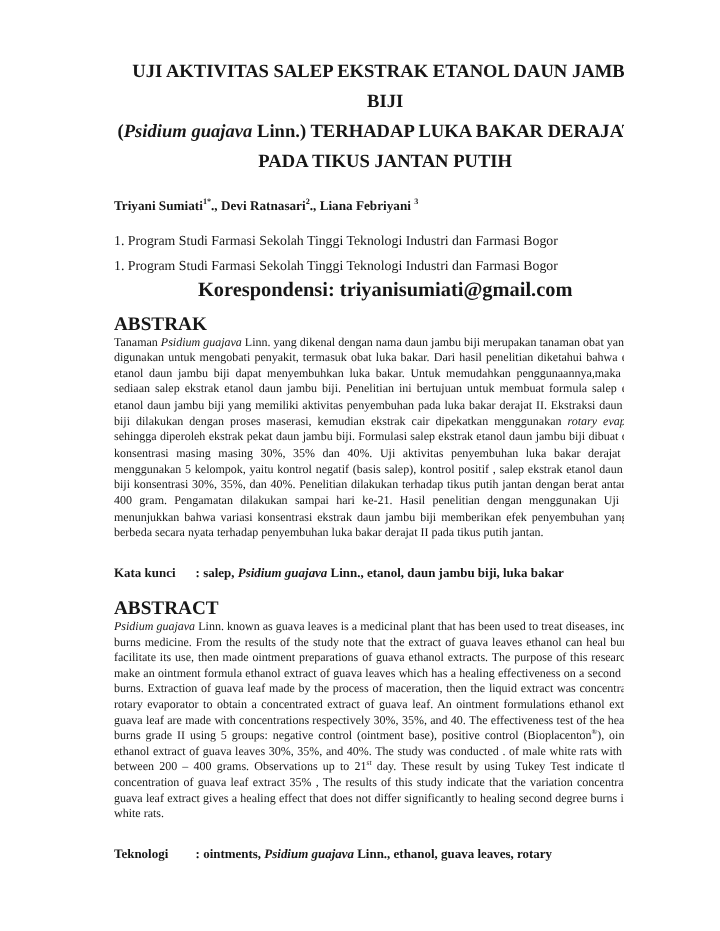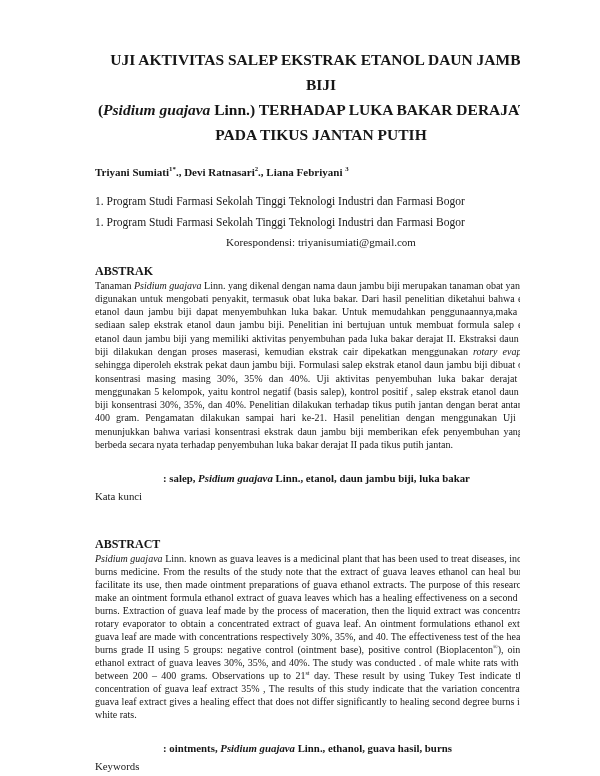--- a/index.html
+++ b/index.html
@@ -32,48 +32,48 @@
     margin-top: 16px;
   }
   .affils {
     text-align: left;
     font-size: 11.5px;
     line-height: 20.5px;
     margin-top: 10px;
   }
   .correspondence {
     text-align: center;
-    font-size: 11px;
+    font-size: 17px;
     line-height: 20.5px;
+    font-weight: bold;
   }
   .section-heading {
     font-weight: bold;
-    font-size: 12px;
+    font-size: 16px;
     line-height: 14px;
     margin-top: 0;
   }
   .heading-abstrak { margin-top: 11px; }
-  .heading-abstract { margin-top: 34px; }
+  .heading-abstract { margin-top: 16px; }
   .para {
     text-align: justify;
     margin-top: 1px;
   }
   .para-id { font-size: 10px; line-height: 13.3px; }
   .para-en { font-size: 10px;   line-height: 13px; }
   .kw-row {
     display: flex;
     align-items: flex-start;
     margin-top: 20px;
     font-size: 10.8px;
     line-height: 14px;
   }
   .kw-label {
-    font-weight: normal;
+    font-weight: bold;
     flex: 0 0 68px;
-    margin-top: 18px;
   }
   .kw-text {
     font-weight: bold;
     text-align: center;
   }
   sup { font-size: 0.62em; line-height: 0; }
 </style>
 </head>
 <body>
 
@@ -100,18 +100,18 @@
 
     <div class="kw-row">
       <div class="kw-label">Kata kunci</div>
       <div class="kw-text"><span style="font-weight: bold;">: salep,  </span><span style="font-style: italic; font-weight: bold;">Psidium guajava</span><span style="font-weight: bold;"> Linn., etanol, daun jambu biji, luka bakar</span></div>
     </div>
 
     <div class="section-heading heading-abstract">ABSTRACT</div>
     <div class="para para-en"><span style="font-style: italic;">Psidium guajava</span><span> Linn. known as guava leaves is a medicinal plant that has been used to treat diseases, including burns medicine. From the results of the study note that the extract of guava leaves ethanol can heal burns. To facilitate its use, then made ointment preparations of guava ethanol extracts. The purpose of this research is to make an ointment formula ethanol extract of guava leaves which has a healing effectiveness on a second degree burns. Extraction of guava leaf made by the process of maceration, then the liquid extract was concentrated by rotary evaporator to obtain a concentrated extract of guava leaf. An ointment formulations ethanol extract of guava leaf are made with concentrations respectively 30%, 35%, and 40. The effectiveness test of the healing of burns grade II using 5 groups: negative control (ointment base), positive control (Bioplacenton</span><sup>®</sup><span>), ointments ethanol extract of guava leaves 30%, 35%, and 40%.  The study was conducted . of male white rats with severe between 200 – 400 grams. Observations  up to 21</span><sup>st</sup><span> day. These result by using Tukey Test indicate that the concentration of guava leaf extract 35% , The results of this study indicate that the variation concentration of guava leaf extract gives a healing effect that does not differ significantly to healing second degree burns in male white rats.</span></div>
 
     <div class="kw-row">
-      <div class="kw-label">Keywords</div>
-      <div class="kw-text"><span style="font-weight: bold; margin-top: 32px;">: ointments, </span><span style="font-style: italic; font-weight: bold;">Psidium guajava</span><span style="font-weight: bold;"> Linn.,  ethanol, guava hasil, burns</span></div>
+      <div class="kw-label">Teknologi</div>
+      <div class="kw-text"><span style="font-weight: bold; margin-top: 32px;">: ointments, </span><span style="font-style: italic; font-weight: bold;">Psidium guajava</span><span style="font-weight: bold;"> Linn.,  ethanol, guava leaves, rotary</span></div>
     </div>
 
   </div>
 </div>
 
 </body></html>

